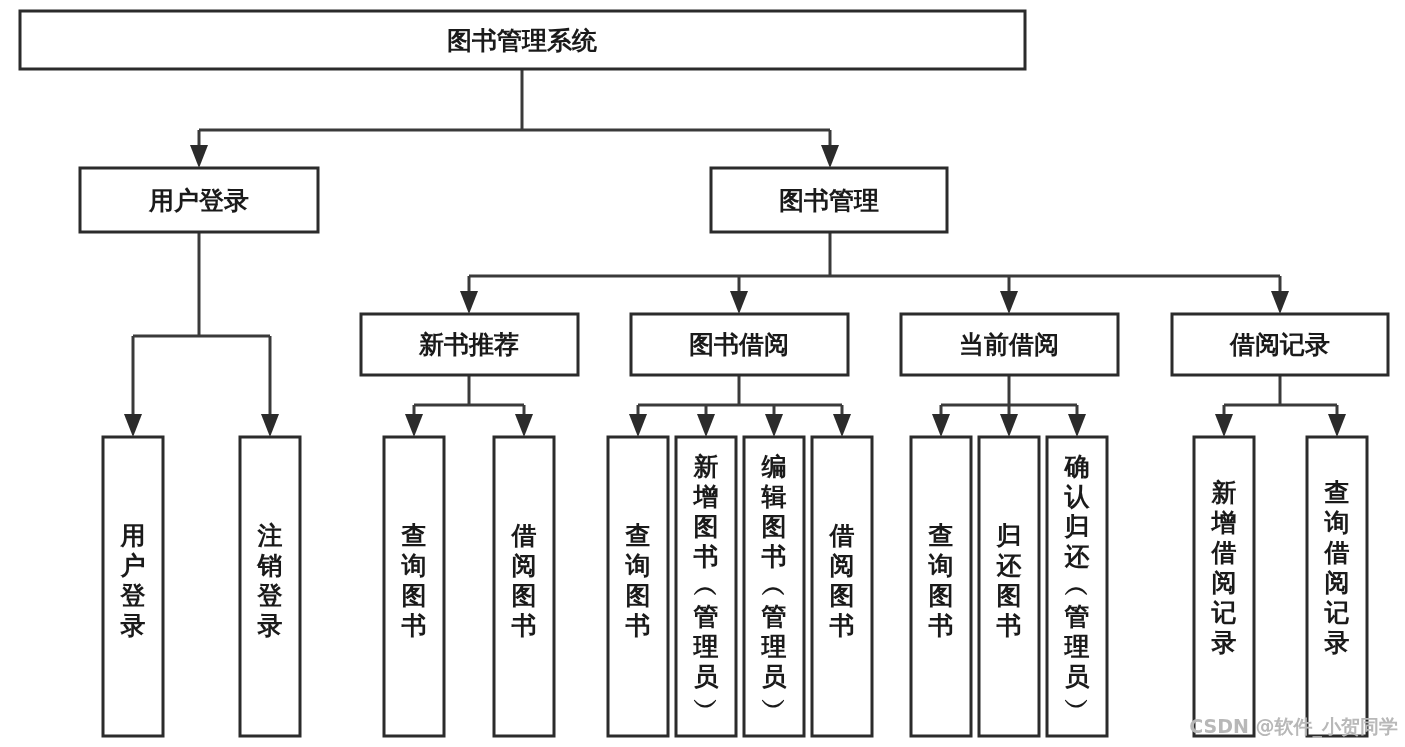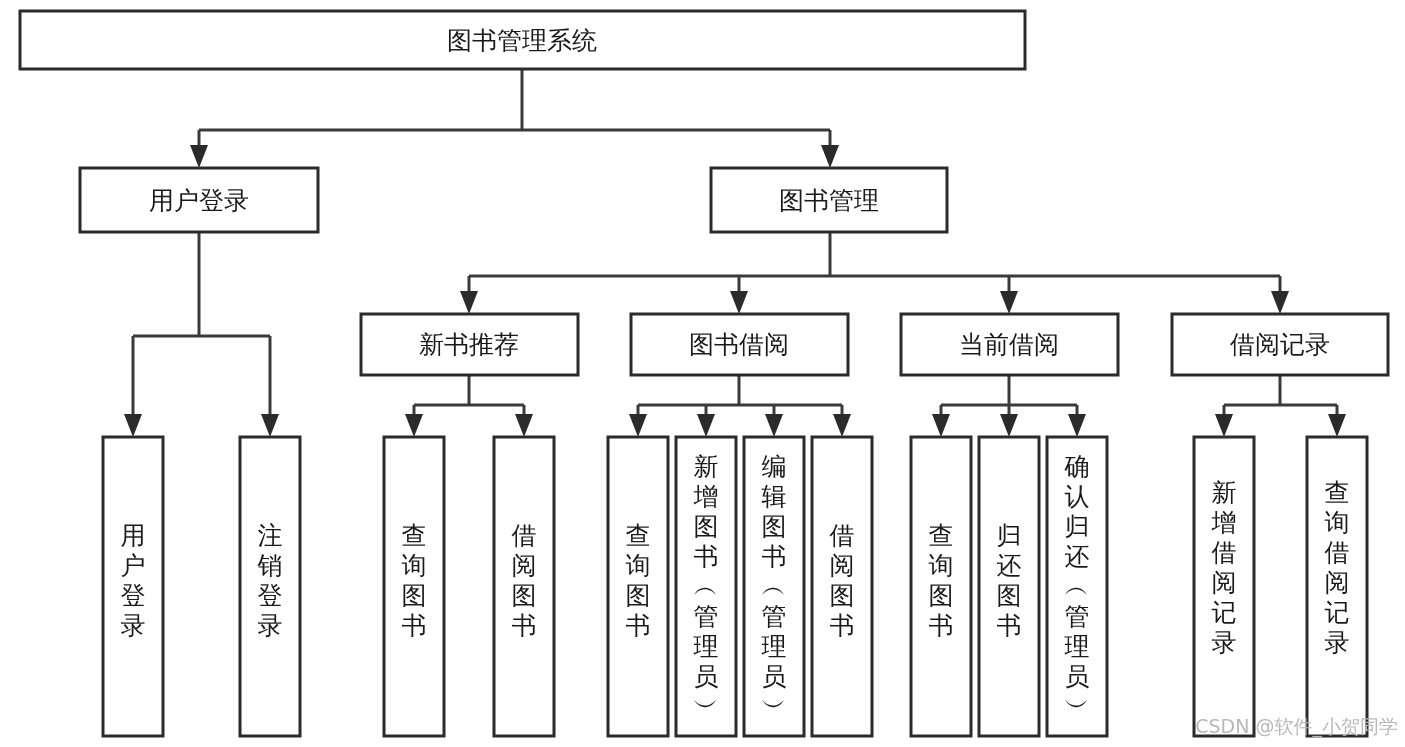--- a/index.html
+++ b/index.html
@@ -14,20 +14,21 @@
     position: relative;
     overflow: hidden;
     font-family: "Liberation Sans", "DejaVu Sans", sans-serif;
   }
   #diagram-root {
     position: absolute;
     left: 0;
     top: 0;
     width: 1405px;
     height: 747px;
+    font-weight: bold;
   }
   svg.flowchart {
     display: block;
     width: 1405px;
     height: 747px;
     background: #ffffff;
   }
   .node-rect {
     fill: #ffffff;
     stroke: #2b2b2b;

